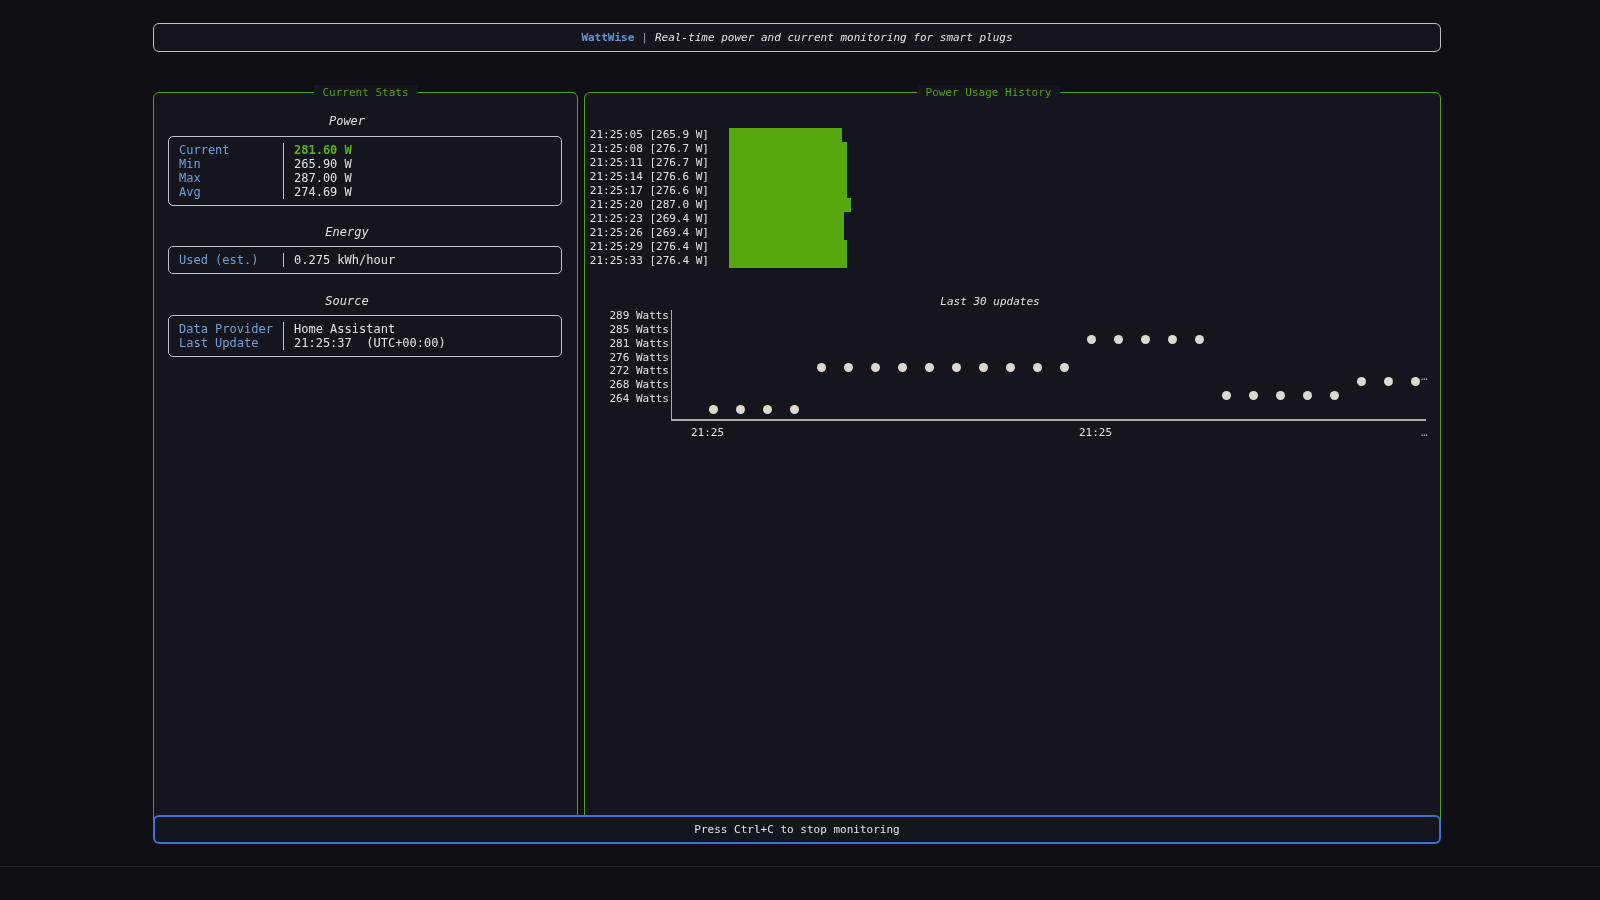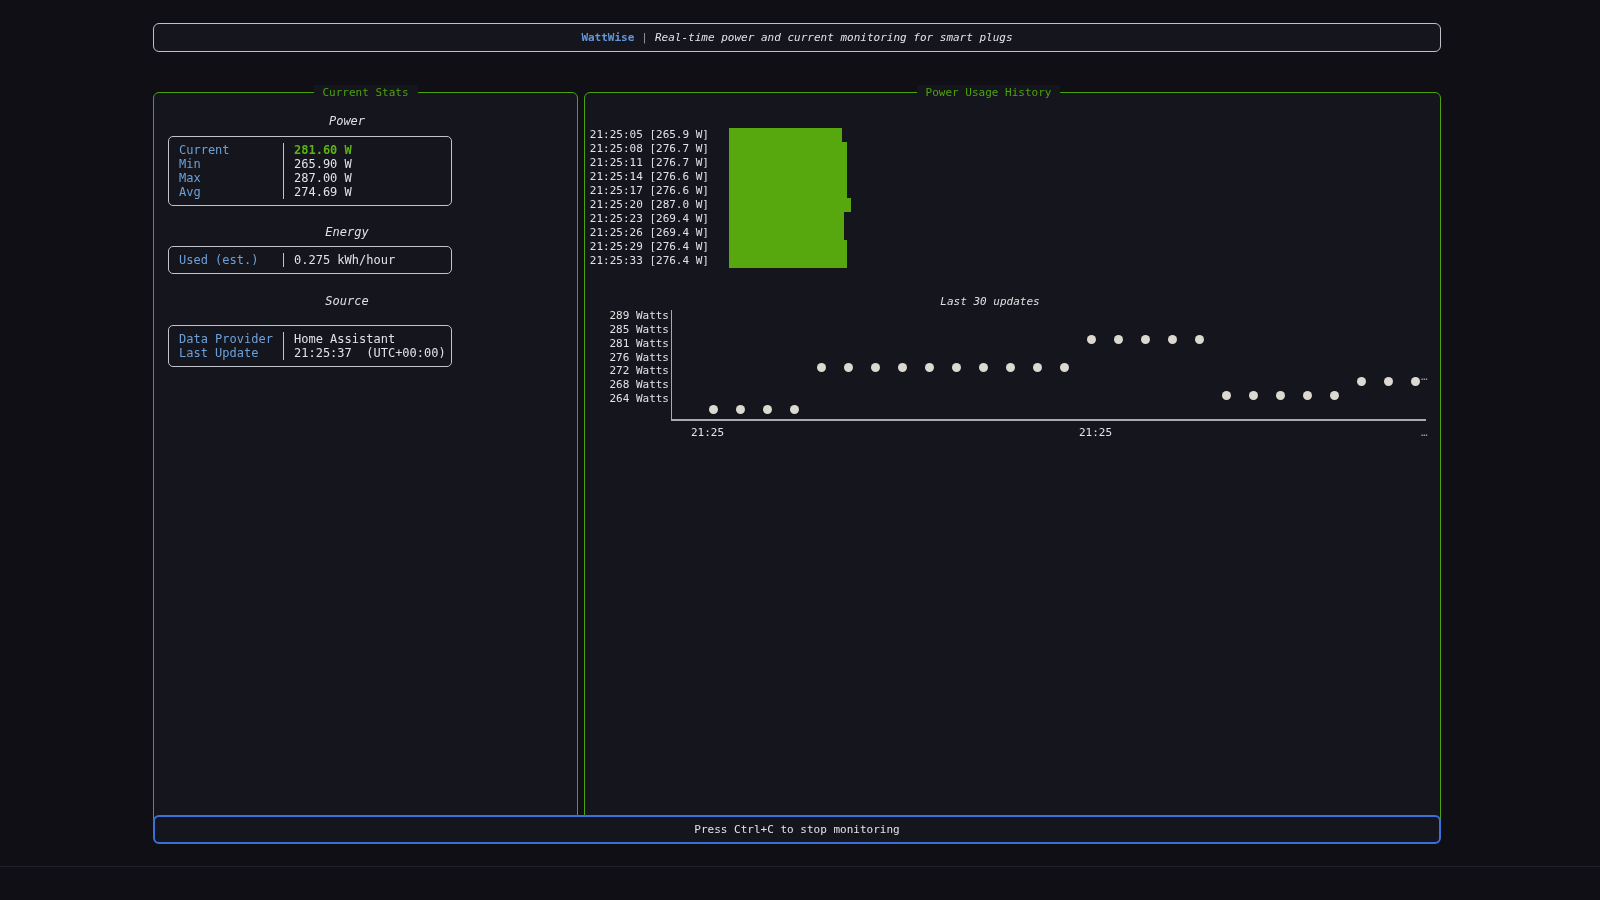--- a/index.html
+++ b/index.html
@@ -24,21 +24,21 @@
   .left-panel{left:153px;width:425px;}
   .right-panel{left:584px;width:857px;}
   .panel-title{position:absolute;top:-8px;left:50%;transform:translateX(-50%);
     background:var(--panel-bg);padding:0 9px;color:var(--green);white-space:nowrap;line-height:15px;}
   .right-panel .panel-title{left:calc(50% - 24px);}
   .panel-footer{position:absolute;bottom:-8px;left:50%;transform:translateX(-50%);
     background:var(--panel-bg);padding:0 9px;color:var(--green);white-space:nowrap;line-height:15px;}
 
   .section-title{position:absolute;left:14px;width:358px;text-align:center;
     font-style:italic;font-size:12px;color:#e0e0e2;line-height:14px;}
-  .stats-table{position:absolute;left:14px;width:284px;border:1px solid var(--tbl);
+  .stats-table{position:absolute;left:14px;width:394px;border:1px solid var(--tbl);
     border-radius:5px;padding:6px 0;font-size:12px;background:var(--panel-bg);}
   .t-row{display:flex;line-height:14px;}
   .t-label{width:114px;padding-left:10px;color:var(--blue);flex:none;}
   .t-value{padding-left:10px;border-left:1px solid var(--tbl);color:var(--fg);white-space:pre;flex:1;}
   .stats-table .t-row .t-value{margin-left:0;}
   .power-table .t-row:first-child .t-value{color:var(--value-green);font-weight:bold;}
 
   .chart-title{position:absolute;left:0;width:810px;text-align:center;
     font-style:italic;color:#e0e0e2;line-height:14px;}
   #bar-chart,#scatter{position:absolute;inset:0;}
@@ -93,21 +93,21 @@
 
     <div class="section-title" style="top:132px">Energy</div>
     <div class="stats-table" style="top:153px">
       <div class="t-row">
         <span class="t-label">Used (est.)</span>
         <span class="t-value">0.275 kWh/hour</span>
       </div>
     </div>
 
     <div class="section-title" style="top:201px">Source</div>
-    <div class="stats-table" style="top:232px">
+    <div class="stats-table" style="top:222px">
       <div class="t-row">
         <span class="t-label">Data Provider</span>
         <span class="t-value">Home Assistant</span>
       </div>
       <div class="t-row">
         <span class="t-label">Last Update</span>
         <span class="t-value">21:25:37  (UTC+00:00)</span>
       </div>
     </div>
 

